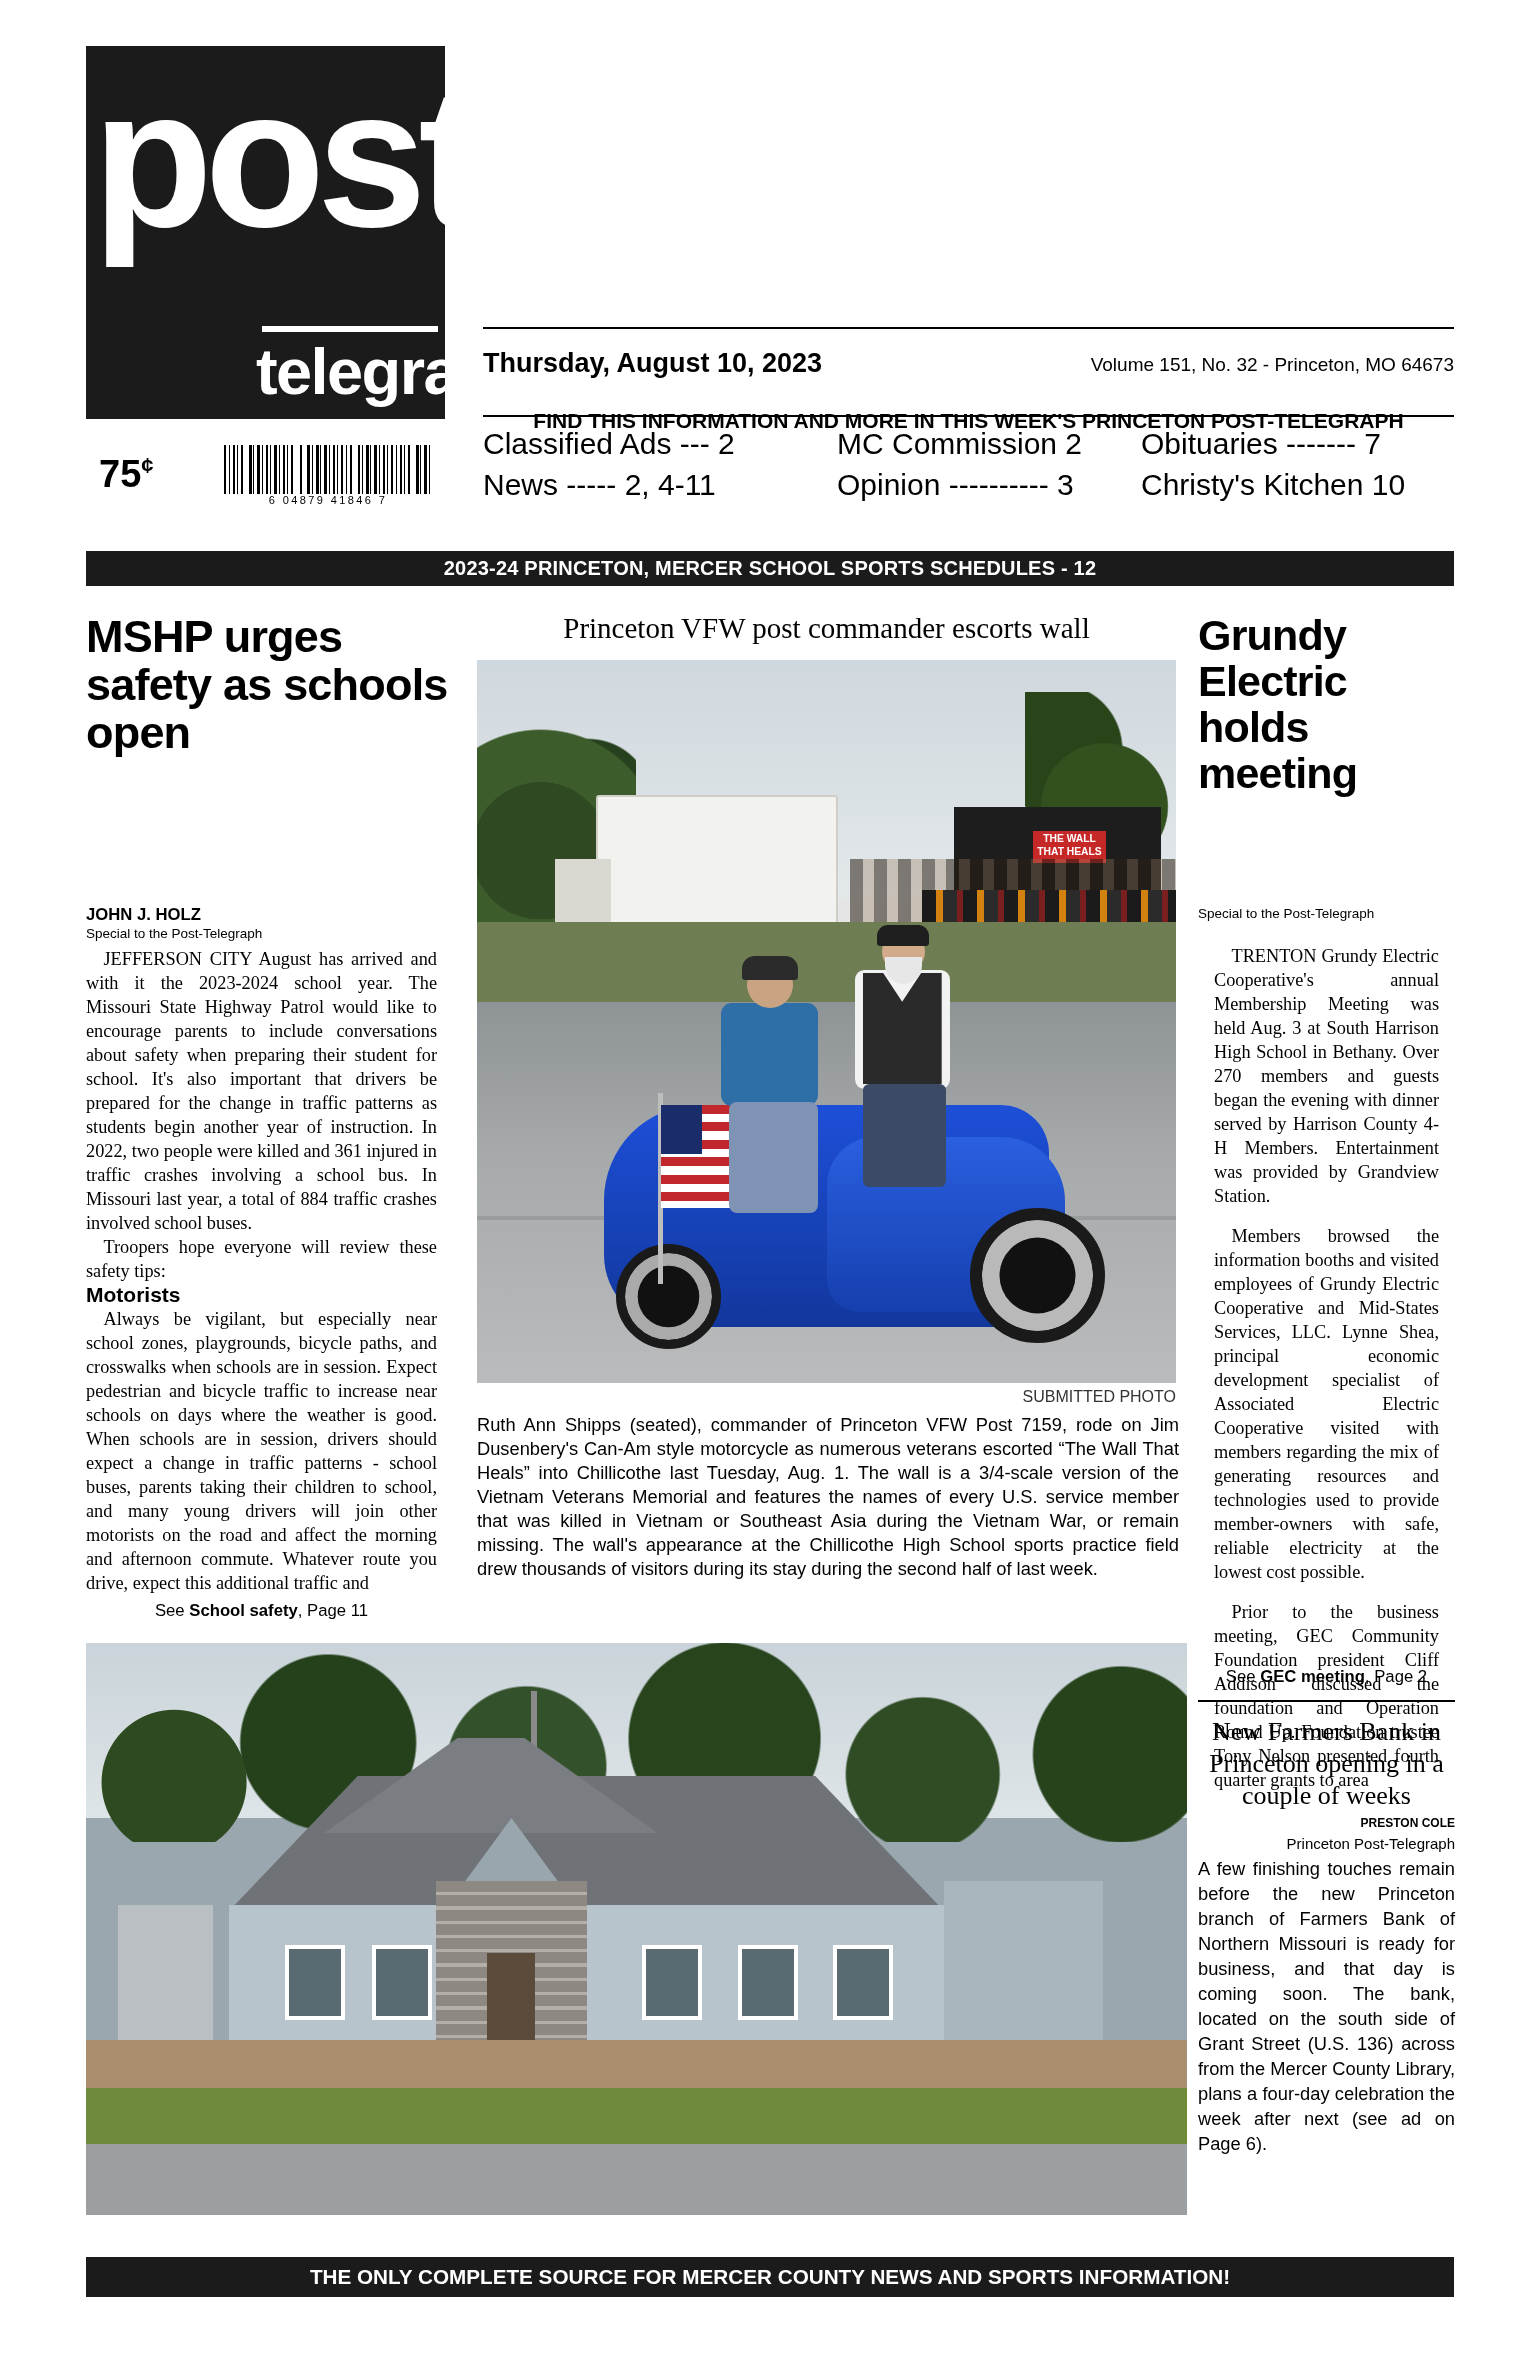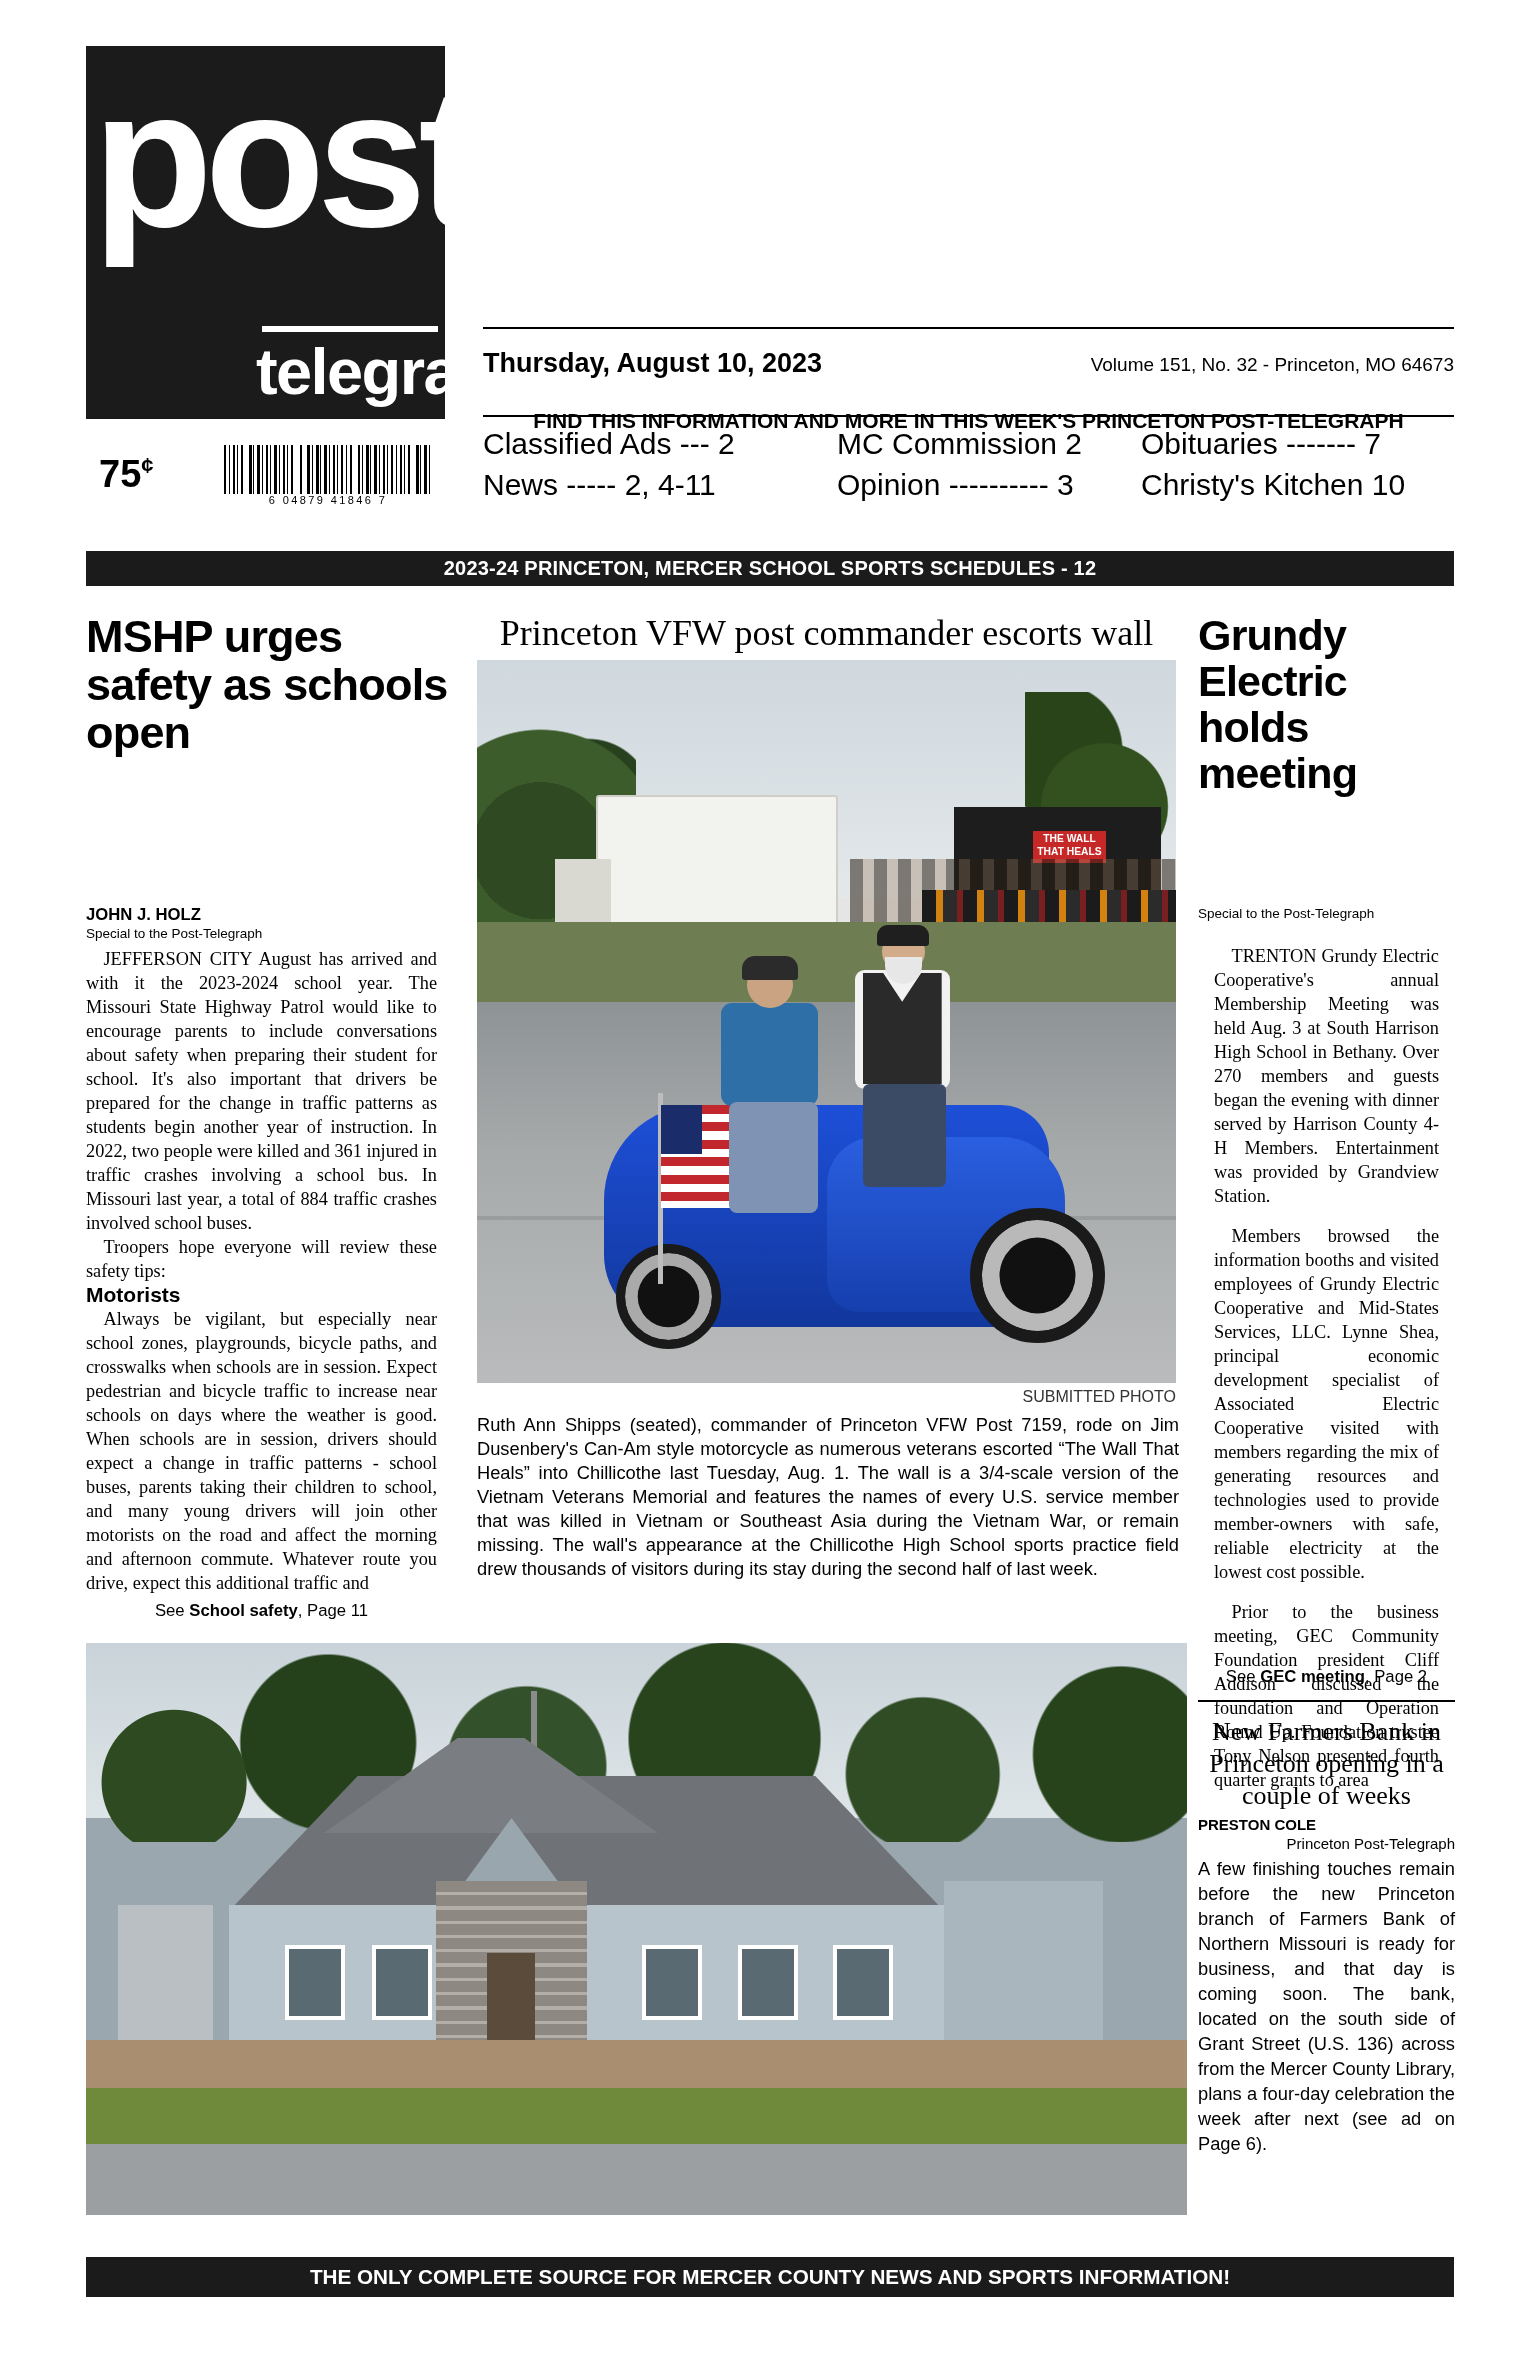--- a/index.html
+++ b/index.html
@@ -215,21 +215,21 @@
   }
   .jump-left b { font-weight: bold; }
 
   
   .center-head {
     position: absolute;
     left: 477px; top: 612px;
     width: 699px;
     text-align: center;
     font-family: "Liberation Serif", serif;
-    font-size: 36px;
+    font-size: 29px;
   }
   .photo-main {
     position: absolute;
     left: 477px; top: 660px;
     width: 699px; height: 723px;
     overflow: hidden;
     background: #e5e5e5;
   }
   .photo-credit {
     position: absolute;
@@ -305,23 +305,24 @@
     width: 257px;
     text-align: center;
     font-family: "Liberation Serif", serif;
     font-size: 26px;
     line-height: 32px;
   }
   .right-byline {
     position: absolute;
     left: 1198px; top: 1816px;
     width: 257px;
-    font-family: "Liberation Sans", sans-serif;
-    font-weight: bold;
-    font-size: 15px;
+    text-align: right;
+    font-family: "Liberation Sans", sans-serif;
+    font-weight: bold;
+    font-size: 12px;
   }
   .right-byline-sub {
     position: absolute;
     left: 1198px; top: 1835px;
     width: 257px;
     text-align: right;
     font-family: "Liberation Sans", sans-serif;
     font-size: 15px;
   }
   .body-right2 {

